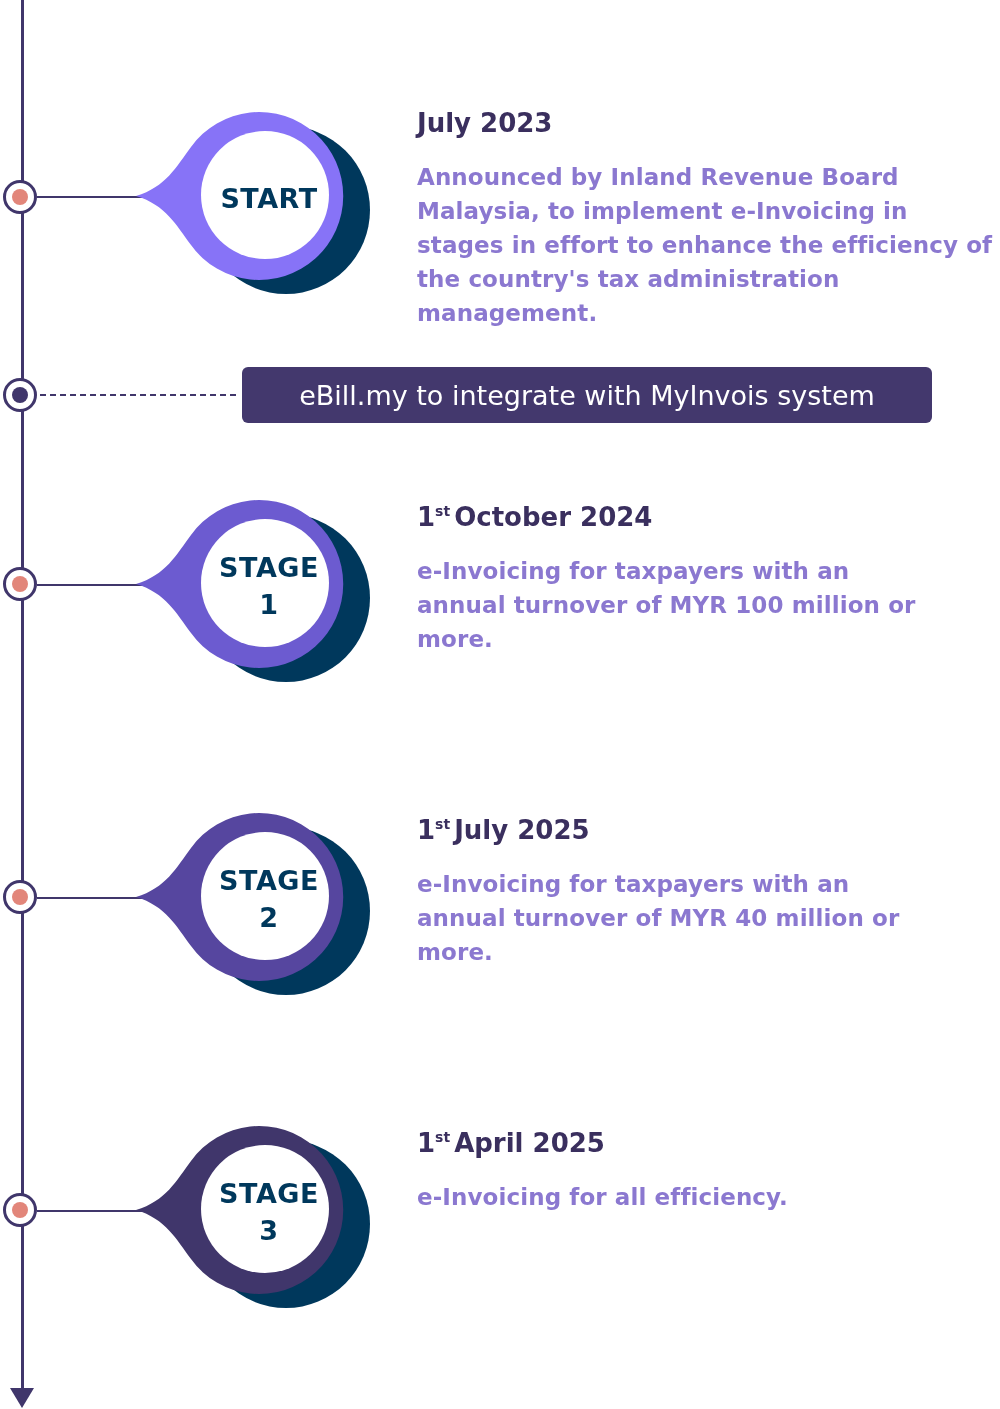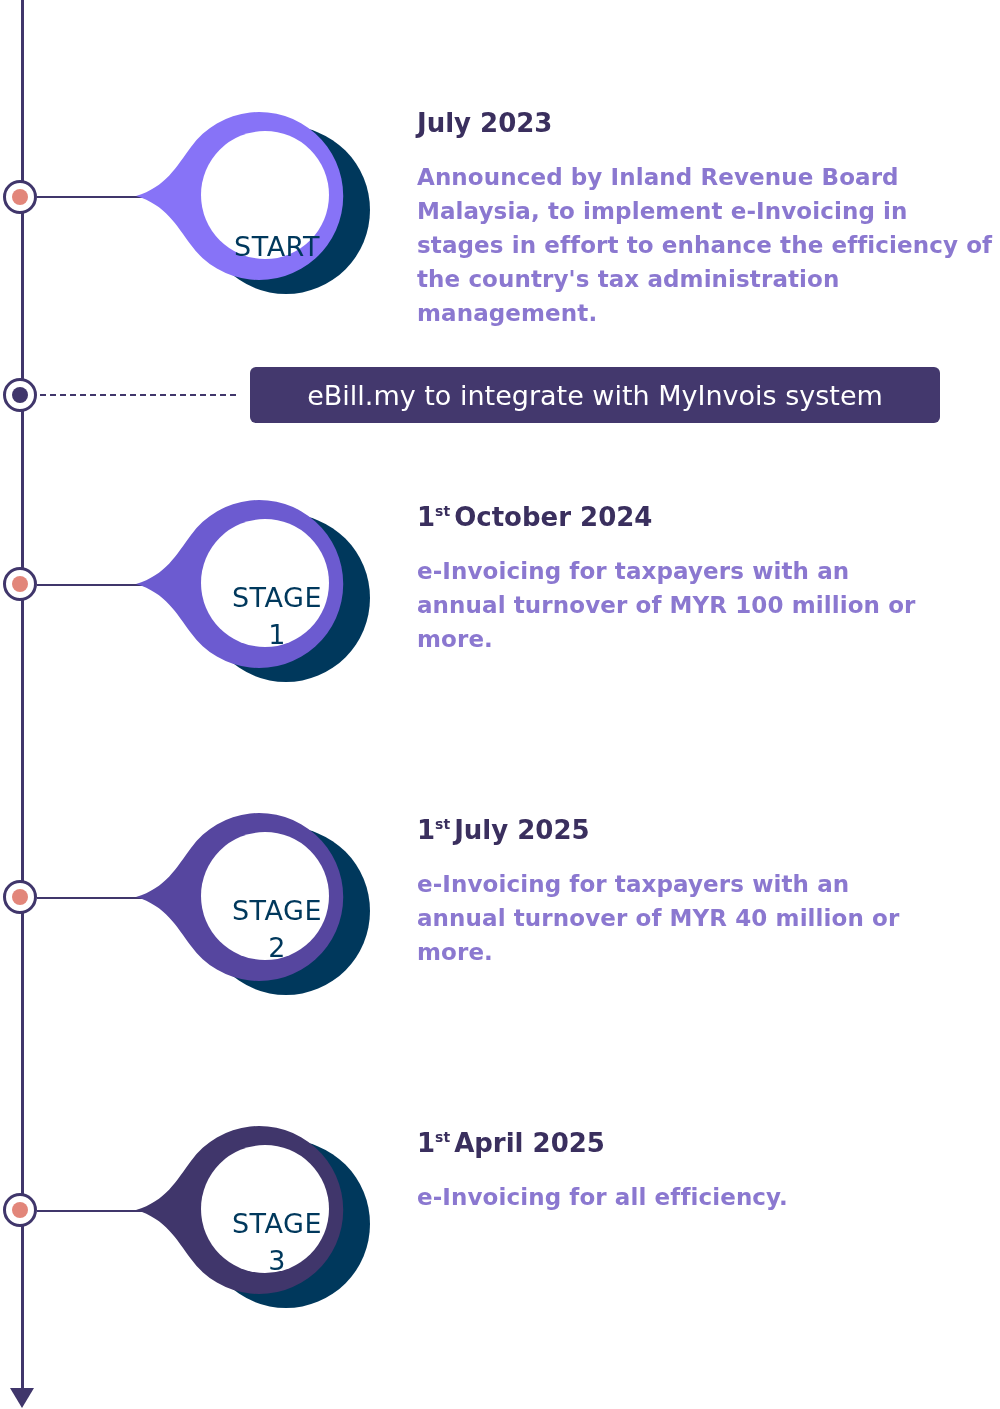--- a/index.html
+++ b/index.html
@@ -10,29 +10,29 @@
                   border-left: 12px solid transparent; border-right: 12px solid transparent;
                   border-top: 20px solid #40366b; }
     .dot { position: absolute; left: 3px; width: 34px; height: 34px; border-radius: 50%;
            background: #fff; border: 3px solid #40366b; box-sizing: border-box; }
     .dot .inner { position: absolute; left: 6px; top: 6px; width: 16px; height: 16px; border-radius: 50%; }
     .connector { position: absolute; left: 37px; height: 2px; background: #40366b; }
     .dashed { position: absolute; left: 40px; top: 394px; width: 196px; height: 0;
               border-top: 2px dashed #40366b; }
     .bubble { position: absolute; width: 240px; height: 200px; }
     .bubble svg { position: absolute; left: 0; top: 0; }
-    .bubble .label { position: absolute; left: 74px; top: 34px; width: 134px; height: 134px;
-                     display: flex; flex-direction: column; align-items: center; justify-content: flex-end;
-                     font-family: "DejaVu Sans", sans-serif; font-weight: normal; color: #00385c;
+    .bubble .label { position: absolute; left: 66px; top: 34px; width: 134px; height: 134px;
+                     display: flex; flex-direction: column; align-items: center; justify-content: center;
+                     font-family: "DejaVu Sans", sans-serif; font-weight: bold; color: #00385c;
                      font-size: 27px; line-height: 37px; letter-spacing: 0.5px; text-align: center; }
     .entry { position: absolute; left: 417px; font-weight: bold; }
     .date { font-family: "DejaVu Sans", sans-serif; font-size: 26px; color: #3a2f5e; line-height: 34px; }
     .date sup { font-size: 14px; vertical-align: 10px; margin-right: 4px; }
     .desc { font-family: "DejaVu Sans", sans-serif; font-size: 23px; color: #8b78d0; line-height: 34px; margin-top: 20px; letter-spacing: 0.1px; }
-    .banner { position: absolute; left: 250px; top: 367px; width: 690px; height: 56px;
+    .banner { position: absolute; left: 242px; top: 367px; width: 690px; height: 56px;
               background: #43386d; border-radius: 6px; color: #fff;
               display: flex; align-items: center; justify-content: center;
               font-family: "DejaVu Sans", sans-serif; font-size: 27px; }
   </style>
 </head>
 <body>
 
 <div>
   <div class="timeline-line"></div>
   <div class="arrow-head"></div>

